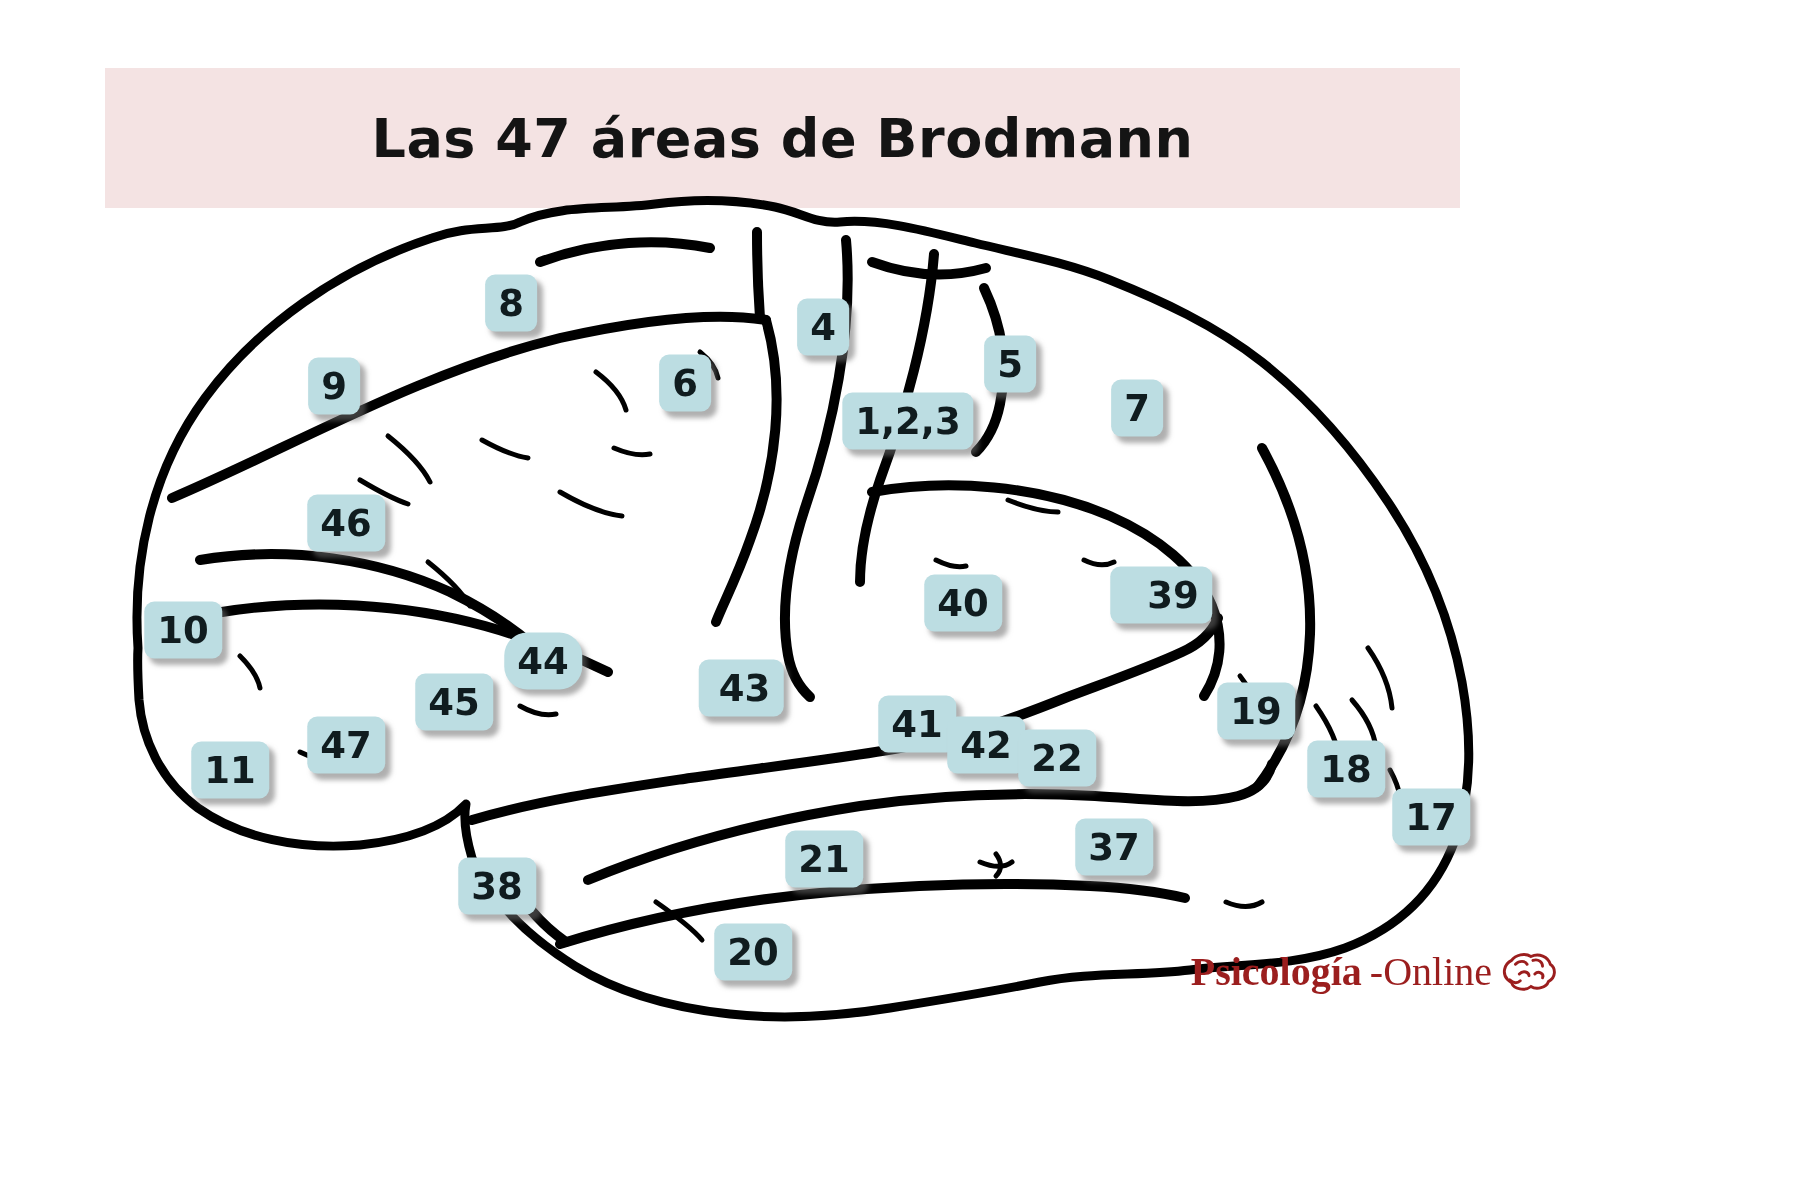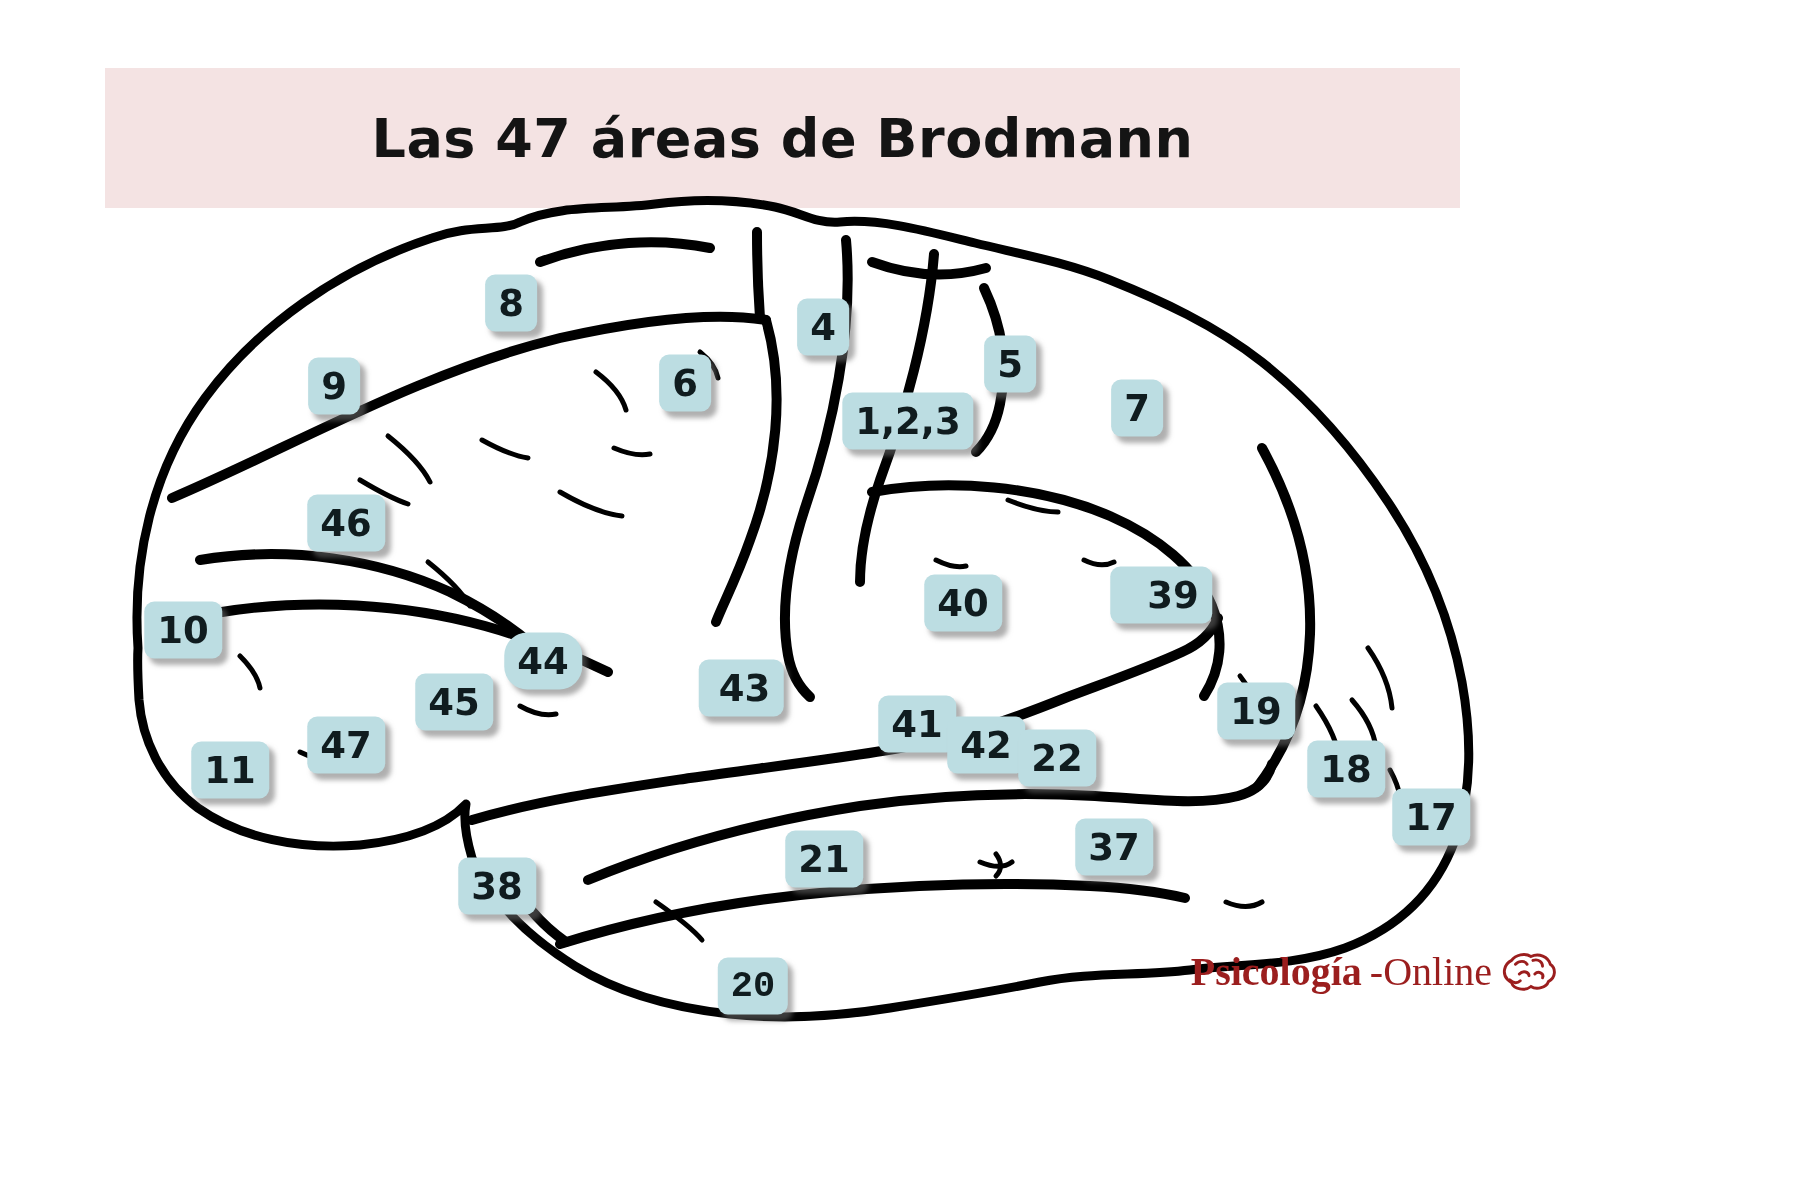--- a/index.html
+++ b/index.html
@@ -174,21 +174,21 @@
       <div class="area-label" style="left: 1256px; top: 711px;">19</div>
       <div class="area-label" style="left: 986px; top: 745px;">42</div>
       <div class="area-label" style="left: 1057px; top: 758px;">22</div>
       <div class="area-label" style="left: 346px; top: 745px;">47</div>
       <div class="area-label" style="left: 1346px; top: 769px;">18</div>
       <div class="area-label" style="left: 230px; top: 770px;">11</div>
       <div class="area-label" style="left: 1431px; top: 817px;">17</div>
       <div class="area-label" style="left: 1114px; top: 847px;">37</div>
       <div class="area-label" style="left: 824px; top: 859px;">21</div>
       <div class="area-label" style="left: 497px; top: 886px;">38</div>
-      <div class="area-label" style="left: 753px; top: 986px; font-family: Liberation Mono, monospace;">20</div>
+      <div class="area-label" style="left: 753px; top: 952px;">20</div>
     </div>
 
   <div class="brand">
     <span class="brand-bold">Psicología</span>
       <span class="brand-regular">-Online</span>
     <svg width="58" height="44" viewBox="0 0 60 44">
       <g fill="none" stroke="var(--brand-red)" stroke-width="3" stroke-linecap="round">
         <path d="M8,30 C2,24 4,14 12,10 C16,4 26,2 32,6 C40,2 50,6 52,14 C58,18 58,28 50,32 C48,38 38,41 32,37 C26,42 14,40 12,33 C10,32 9,31 8,30 Z"></path>
         <path d="M16,14 C20,10 26,10 28,14"></path>
         <path d="M34,10 C40,8 44,12 44,16"></path>

